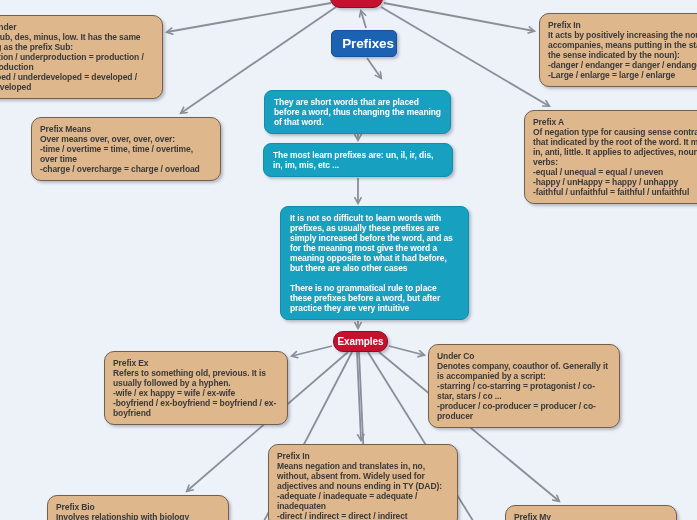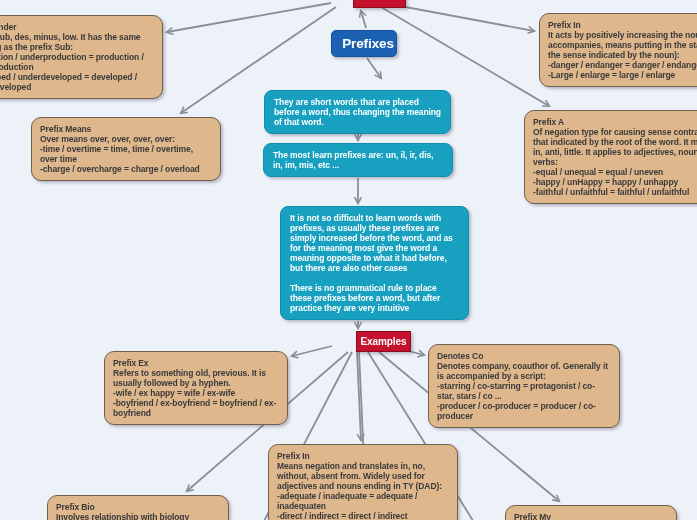--- a/index.html
+++ b/index.html
@@ -20,23 +20,22 @@
   }
   .teal{
     background:#17a0bf;border:1.5px solid #0e8fae;border-radius:8px;
     color:#ffffff;font-size:8.5px;line-height:10px;padding:6px 9px;
   }
   .pill{
     display:flex;align-items:center;justify-content:center;
     color:#fff;text-align:center;
   }
   .red{
-    background:#c4112e;border:1.5px solid #8c0d22;border-radius:0;
+    background:#c4112e;border:1.5px solid #8c0d22;border-radius:10px;
     font-size:10px;
-    margin-left:23px;
   }
   .blue{
     background:#1c62b2;border:1.5px solid #15509a;border-radius:5px;
     font-size:13.5px;
   }
   .body-text{white-space:pre-line;}
   .title{white-space:nowrap;}
 </style>
 </head>
 <body>
@@ -126,21 +125,21 @@
   </div>
 
   <div class="node tan" style="left:104px;top:351px;width:184px;padding-left:8px;">
     <div class="title">Prefix Ex</div>
     <div class="body-text">Refers to something old, previous. It is usually followed by a hyphen.
 -wife / ex happy = wife / ex-wife
 -boyfriend / ex-boyfriend = boyfriend / ex-boyfriend</div>
   </div>
 
   <div class="node tan" style="left:428px;top:344px;width:192px;">
-    <div class="title">Denotes Co</div>
+    <div class="title">Under Co</div>
     <div class="body-text">Denotes company, coauthor of. Generally it is accompanied by a script:
 -starring / co-starring = protagonist / co-star, stars / co ...
 -producer / co-producer = producer / co-producer</div>
   </div>
 
   <div class="node tan" style="left:268px;top:444px;width:190px;">
     <div class="title">Prefix In</div>
     <div class="body-text">Means negation and translates in, no, without, absent from. Widely used for adjectives and nouns ending in TY (DAD):
 -adequate / inadequate = adequate / inadequaten
 -direct / indirect = direct / indirect</div>

